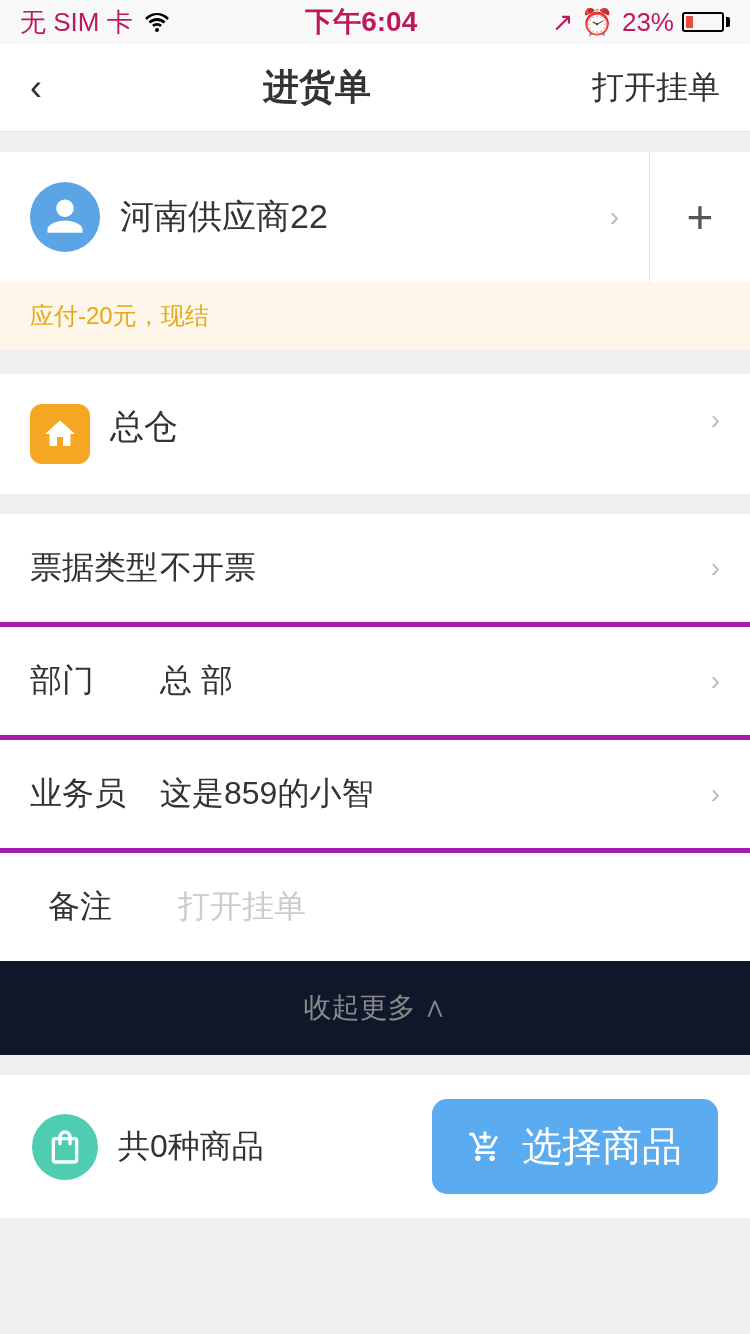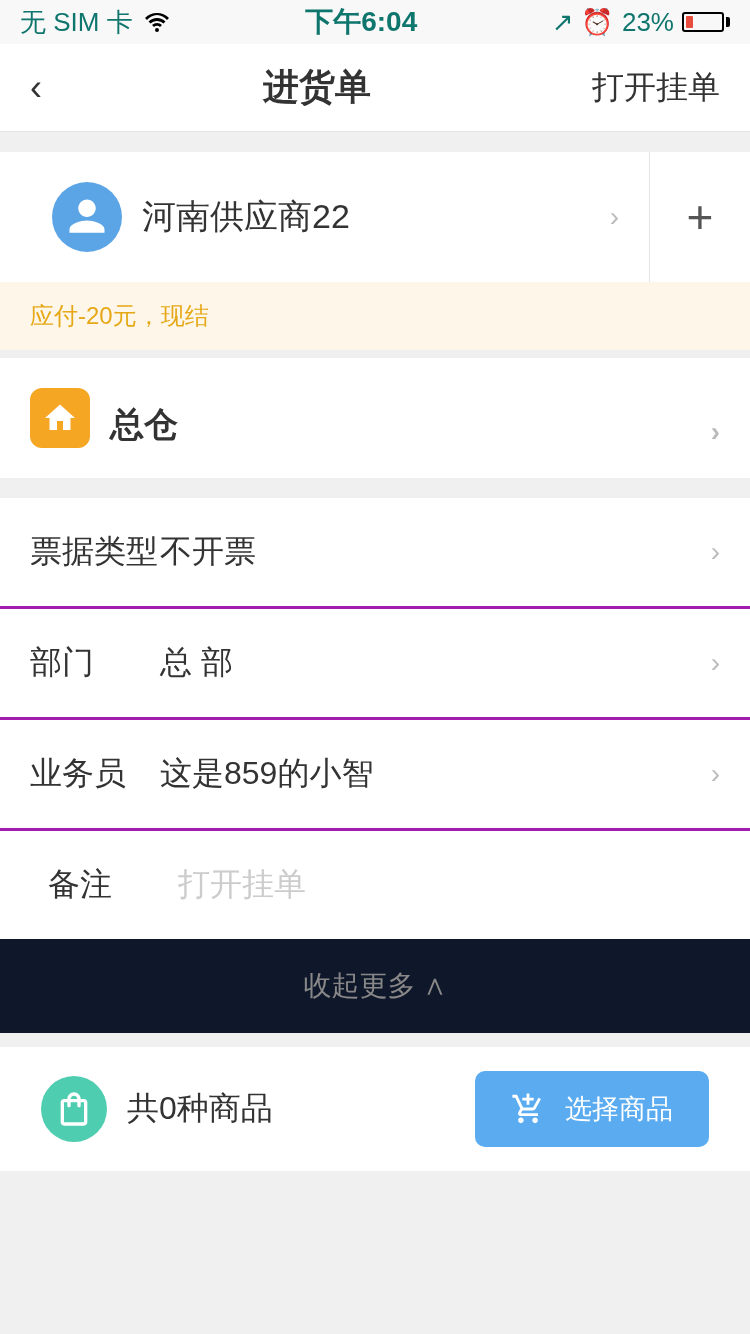--- a/index.html
+++ b/index.html
@@ -15,21 +15,21 @@
     
     .status-bar {
       width: 100%;
       height: 44px;
       background: #f8f8f8;
       display: flex;
       align-items: center;
       justify-content: space-between;
       padding: 0 20px;
       font-size: 26px;
-      color: #0f766e;
+      color: #be185d;
     }
     .status-left {
       display: flex;
       align-items: center;
       gap: 10px;
       font-size: 26px;
     }
     .status-center {
       font-size: 28px;
       font-weight: 600;
@@ -106,21 +106,20 @@
       margin-top: 20px;
       display: flex;
       align-items: center;
     }
     .supplier-main {
       flex: 1;
       display: flex;
       align-items: center;
       padding: 30px;
       border-right: 1px solid #e5e5e5;
-      margin-left: 22px;
     }
     .supplier-avatar {
       width: 70px;
       height: 70px;
       border-radius: 50%;
       background: #5ba4e6;
       display: flex;
       align-items: center;
       justify-content: center;
       margin-right: 20px;
@@ -156,25 +155,24 @@
     .notice-bar {
       background: #fdf6e9;
       padding: 18px 30px;
       font-size: 24px;
       color: #e6a817;
     }
 
     
     .warehouse-section {
       background: #fff;
-      margin-top: 8px;
-      display: flex;
-      align-items: flex-end;
+      margin-top: 24px;
+      display: flex;
+      align-items: flex-start;
       padding: 30px;
-      font-weight: bold;
     }
     .warehouse-icon {
       width: 60px;
       height: 60px;
       border-radius: 12px;
       background: #f5a623;
       display: flex;
       align-items: center;
       justify-content: center;
       margin-right: 20px;
@@ -193,21 +191,21 @@
 
     
     .form-section {
       background: #fff;
       margin-top: 20px;
     }
     .form-row {
       display: flex;
       align-items: center;
       padding: 32px 30px;
-      border-bottom: 3px solid #a21caf;
+      border-bottom: 5px solid #a21caf;
     }
     .form-row:last-child {
       border-bottom: none;
       padding-left: 48px;
     }
     .form-label {
       width: 130px;
       font-size: 32px;
       color: #333;
       flex-shrink: 0;
@@ -228,24 +226,24 @@
       padding: 28px;
       font-size: 28px;
       color: #888;
       cursor: pointer;
       margin-top: 0;
     }
 
     
     .bottom-bar {
       background: #fff;
-      margin-top: 14px;
-      display: flex;
-      align-items: center;
-      padding: 24px 41px;
+      margin-top: 20px;
+      display: flex;
+      align-items: center;
+      padding: 24px 32px;
       gap: 20px;
     }
     .product-icon {
       width: 66px;
       height: 66px;
       border-radius: 50%;
       background: #4ecdb0;
       display: flex;
       align-items: center;
       justify-content: center;
@@ -258,23 +256,23 @@
     }
     .product-count {
       flex: 1;
       font-size: 32px;
       color: #333;
     }
     .select-btn {
       background: #5aabf0;
       color: #fff;
       border: none;
-      border-radius: 10px;
+      border-radius: 15px;
       padding: 20px 36px;
-      font-size: 27px;
+      font-size: 40px;
       display: flex;
       align-items: center;
       gap: 20px;
       cursor: pointer;
       flex-shrink: 0;
     }
     .select-btn svg {
       width: 34px;
       height: 34px;
       fill: #fff;

